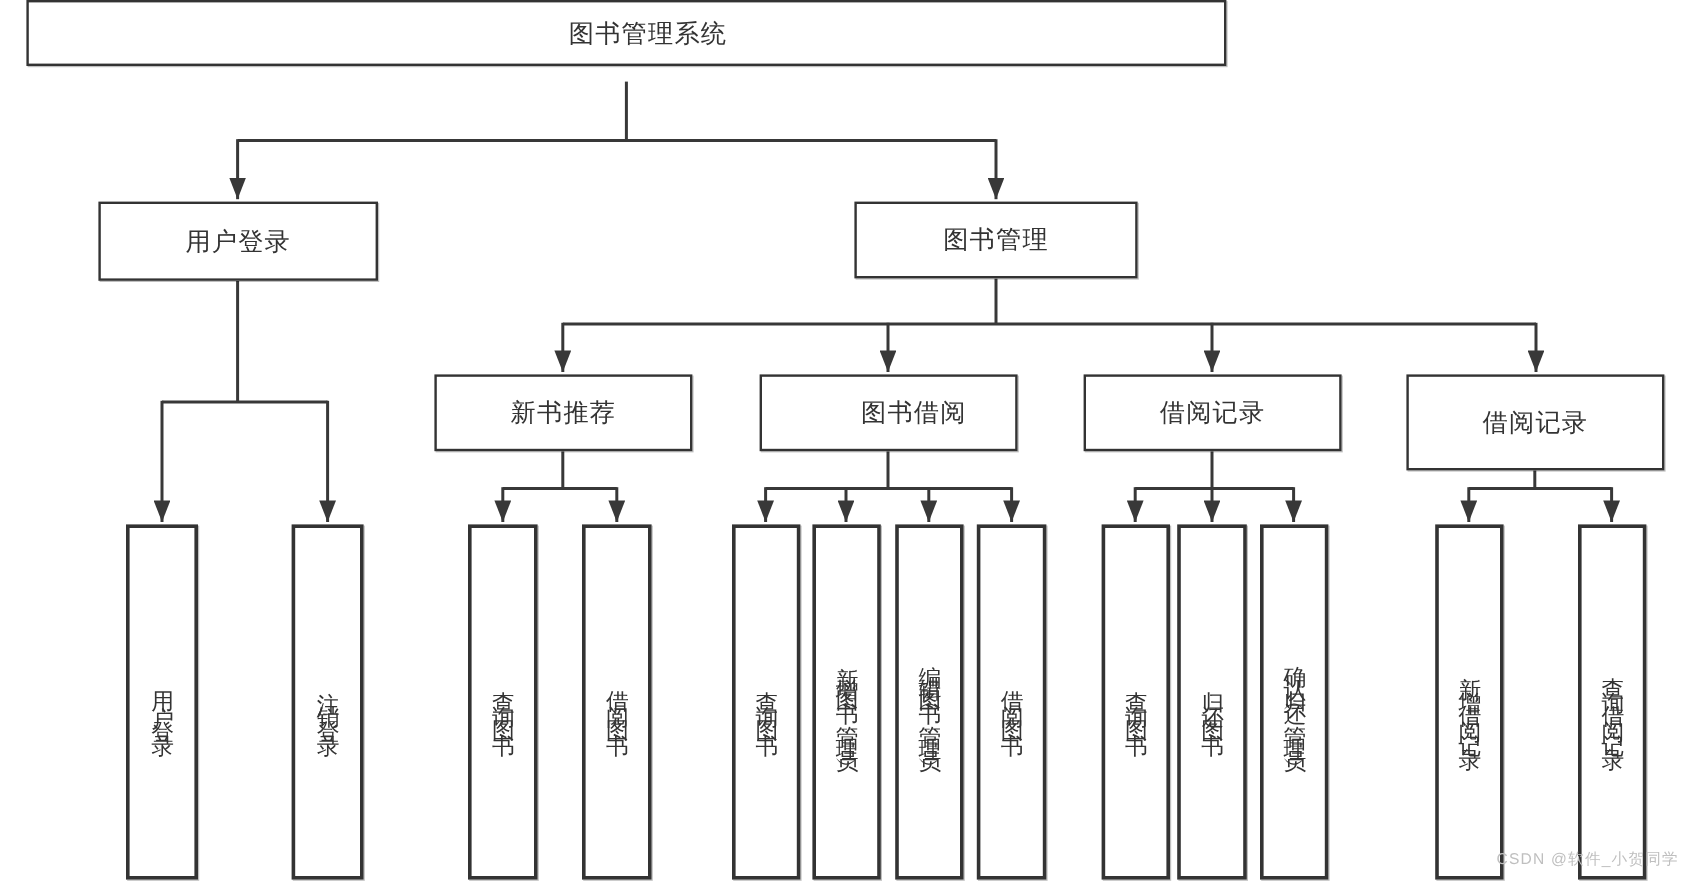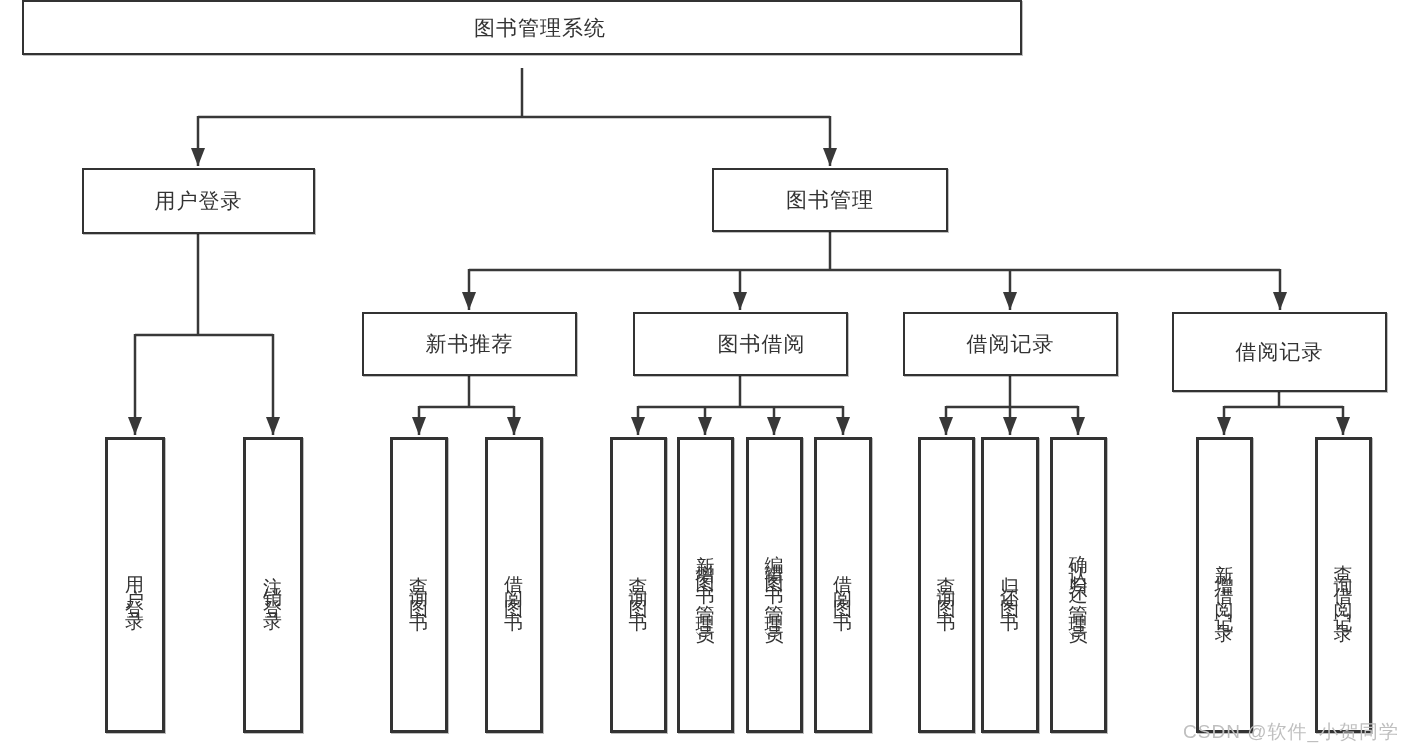--- a/index.html
+++ b/index.html
@@ -59,22 +59,22 @@
   .l-b2        { left: 814px;  top: 437px; width: 58px; height: 296px; }
   .l-q3        { left: 918px;  top: 437px; width: 57px; height: 296px; }
   .l-return    { left: 981px;  top: 437px; width: 58px; height: 296px; }
   .l-confirm   { left: 1050px; top: 437px; width: 57px; height: 296px; }
   .l-addrec    { left: 1196px; top: 437px; width: 57px; height: 296px; }
   .l-qrec      { left: 1315px; top: 437px; width: 57px; height: 296px; }
 
   .watermark {
     position: absolute;
     right: 6px;
-    bottom: 2px;
-    font-size: 19px;
+    bottom: 22px;
+    font-size: 13px;
     color: #bfbfbf;
     letter-spacing: 1px;
     z-index: 5;
   }
 </style>
 </head>
 <body>
 
 <div class="canvas">
 

